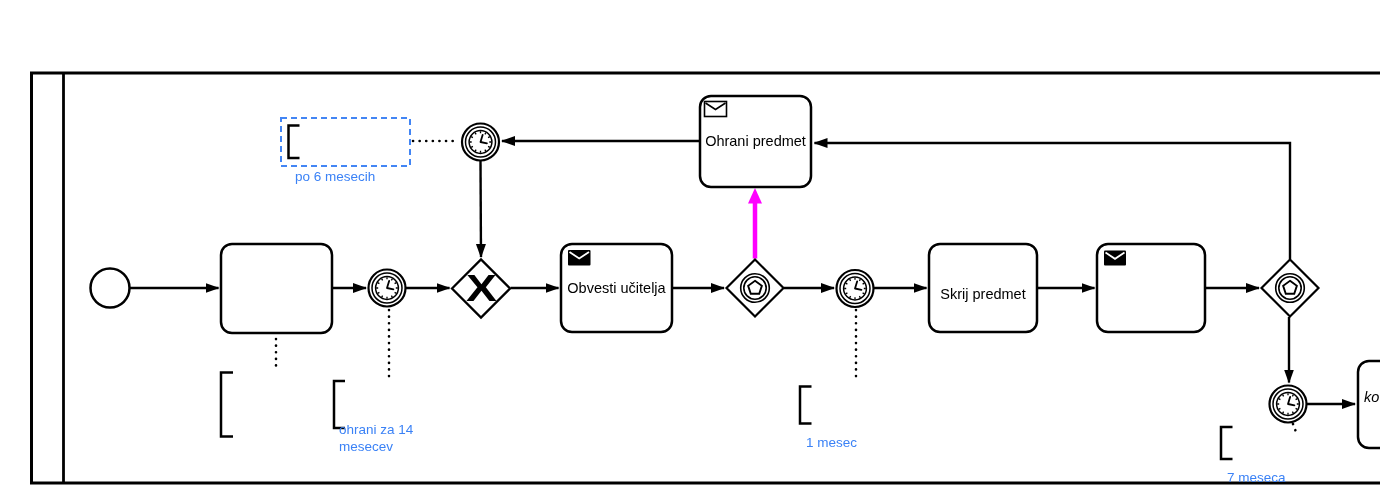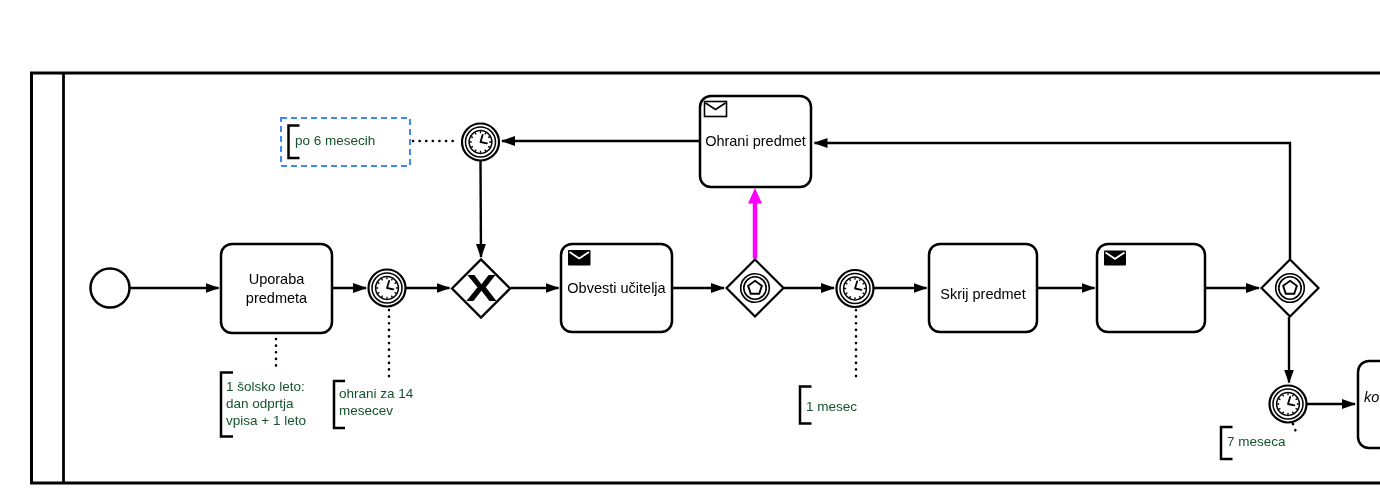--- a/index.html
+++ b/index.html
@@ -2,21 +2,21 @@
 <html style="--background: #ffffff; --stroke: #000000; --highlight-flow: #ff00ff; --selection: #4285f4;"><head>
 <meta charset="utf-8">
 <style>
   html,body{margin:0;padding:0;background:#fff;}
   body{width:1380px;height:500px;overflow:hidden;font-family:"Liberation Sans",sans-serif;}
   .canvas{position:relative;width:1380px;height:500px;background:var(--background,#ffffff);}
   .canvas > svg{position:absolute;left:0;top:0;}
   .task-label{position:absolute;display:flex;align-items:center;justify-content:center;
     text-align:center;font-size:14.5px;line-height:1.25;color:#000;}
   .task-label.align-left{justify-content:flex-start;text-align:left;}
-  .ann{position:absolute;font-size:13.5px;line-height:17px;white-space:pre-line;color:#14532d;}
+  .ann{position:absolute;font-size:13.5px;line-height:17px;white-space:pre-line;color:#3b82f6;margin-top:36px;}
   .xor-label{position:absolute;left:452px;top:261px;width:58px;height:56px;
     display:flex;align-items:center;justify-content:center;
     font-size:37px;font-weight:bold;color:#000;}
   .xor-label span{display:inline-block;transform:scaleX(1.25);}
   .edge{stroke:#000;stroke-width:2.4;fill:none;}
   .edge-hl{stroke:var(--highlight-flow,#ff00ff);stroke-width:4.5;fill:none;}
   .assoc{stroke:#000;stroke-width:2.6;fill:none;stroke-linecap:round;stroke-dasharray:0.1 6.5;}
   .shape{fill:#fff;stroke:#000;}
   .sel-box{fill:none;stroke:var(--selection,#4285f4);stroke-width:2;stroke-dasharray:6 4;}
   .bracket{fill:none;stroke:#000;stroke-width:2.5;}
@@ -146,31 +146,27 @@
 
     <path class="bracket" d="M233,372.5 L221,372.5 L221,436.5 L233,436.5"></path>
     <path class="bracket" d="M345,381 L334,381 L334,428 L345,428"></path>
     <path class="bracket" d="M811.5,386.5 L800,386.5 L800,423.5 L811.5,423.5"></path>
     <path class="bracket" d="M1232.5,427 L1221,427 L1221,459 L1232.5,459"></path>
     <path class="bracket" d="M299.5,125.5 L288.5,125.5 L288.5,158 L299.5,158"></path>
 
     <rect class="sel-box" x="281" y="118" width="129" height="48"></rect>
   </svg>
 
-  <div class="task-label" style="left:229px;top:244px;width:95px;height:89px;">Uporaba predmeta</div>
   <div class="task-label" style="left:563px;top:244px;width:107px;height:88px;">Obvesti učitelja</div>
   <div class="task-label" style="left:702px;top:96px;width:107px;height:91px;">Ohrani predmet</div>
   <div class="task-label" style="left:931px;top:244px;width:104px;height:100px;">Skrij predmet</div>
   <div class="task-label align-left" style="left:1364px;top:361px;width:16px;height:72px;font-style:italic;">ko</div>
 
   <div class="xor-label">
       <span>X</span>
     </div>
 
-  <div class="ann" style="left:226px;top:378px;">1 šolsko leto:
-dan odprtja
-vpisa + 1 leto</div>
   <div class="ann" style="left:339px;top:385px;">ohrani za 14
 mesecev</div>
   <div class="ann" style="left:806px;top:398px;">1 mesec</div>
   <div class="ann" style="left:1227px;top:433px;">7 meseca</div>
   <div class="ann" style="left:295px;top:132px;">po 6 mesecih</div>
 </div>
 
 </body></html>

